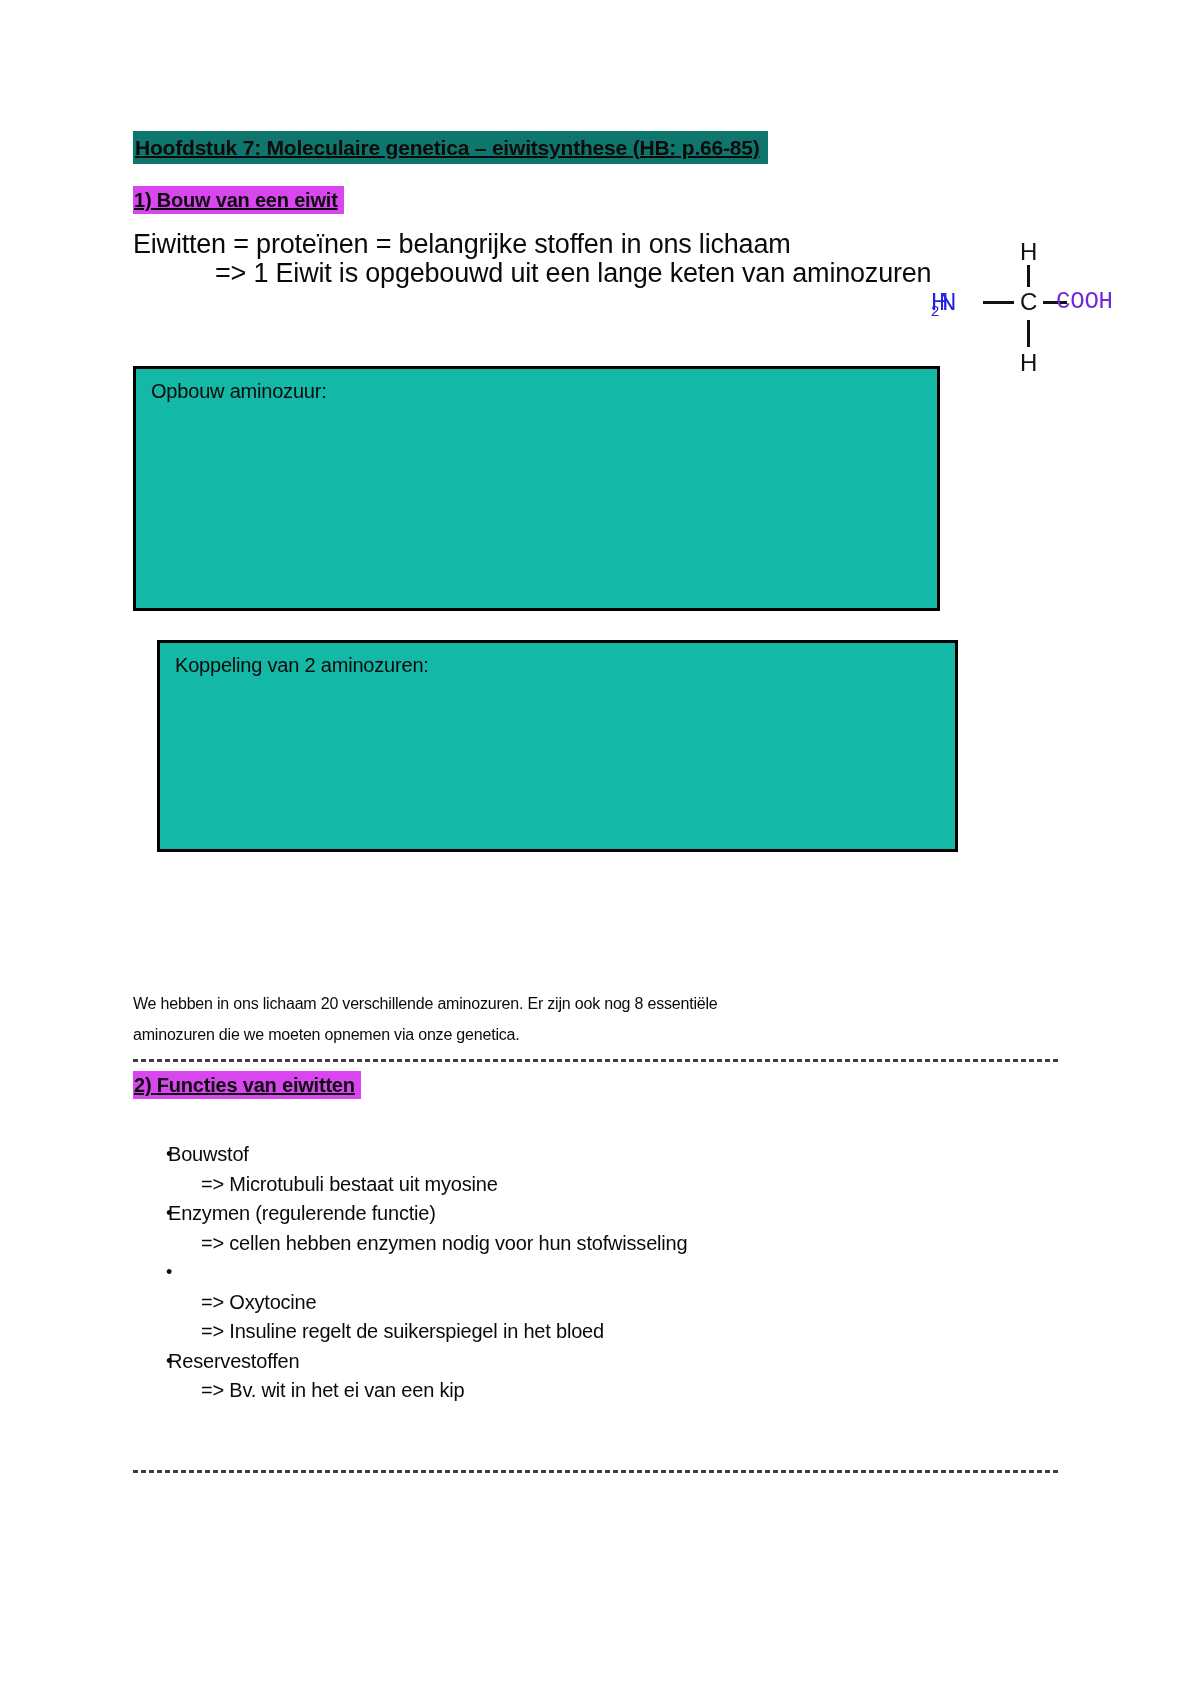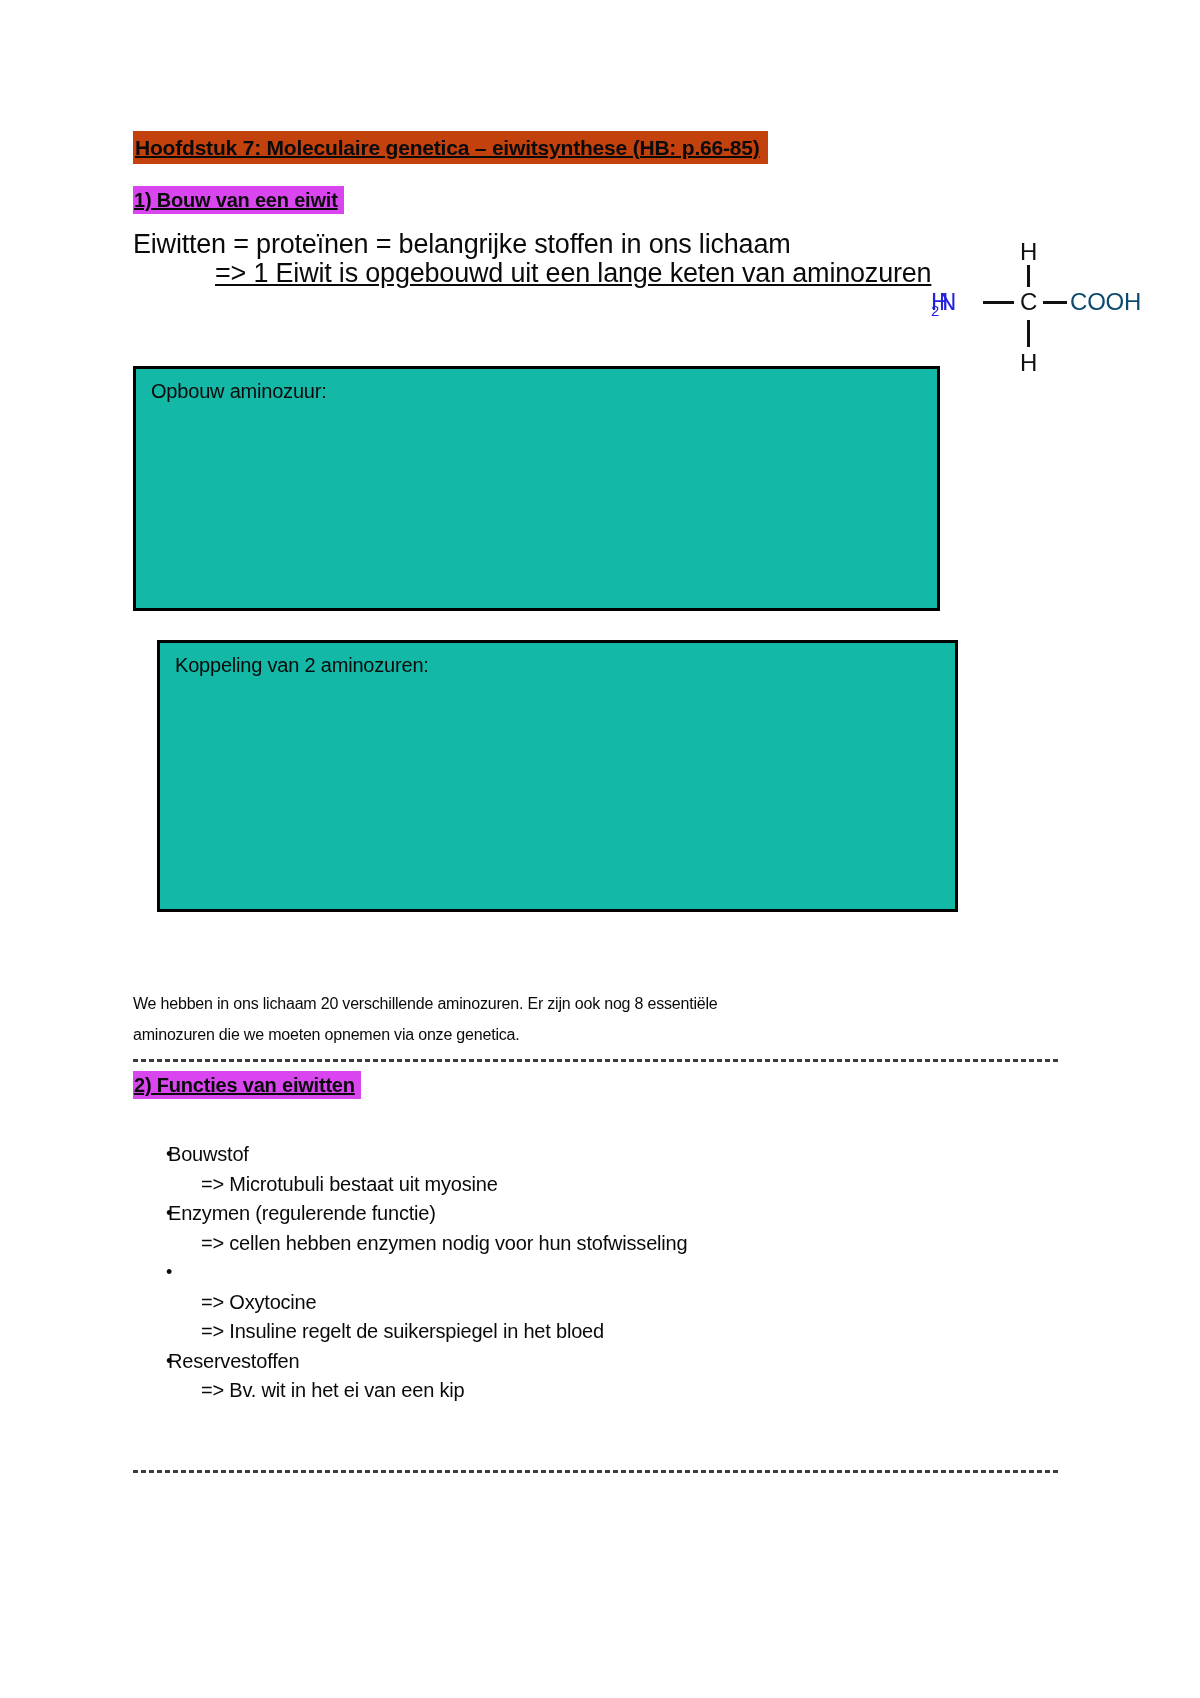--- a/index.html
+++ b/index.html
@@ -10,62 +10,62 @@
     font-family:"Liberation Sans", sans-serif;
     color:#0a0a0a;
     letter-spacing:-0.2px;
   }
   .abs { position:absolute; }
 
   
   .title-wrap { left:133px; top:131px; }
   .title-hl {
     display:inline-block;
-    background:#c2410c;
+    background:#0f766e;
     font-size:21px; font-weight:bold;
     padding:5px 8px 4px 2px;
     text-decoration:underline;
     text-decoration-thickness:2px;
   }
 
   
   .cyan-hl {
     display:inline-block;
     background:#d946ef;
     font-size:20px; font-weight:bold;
     padding:3px 6px 2px 1px;
     text-decoration:underline;
     text-decoration-thickness:2px;
   }
   .h1-wrap { left:133px; top:186px; }
   .h2-wrap { left:133px; top:1071px; }
 
   
   .intro { left:133px; top:230px; font-size:27px; line-height:29px; }
-  .intro .indent { padding-left:82px;text-decoration:underline; }
+  .intro .indent { padding-left:82px; }
 
   
   .molecule { left:915px; top:225px; width:290px; height:160px; font-size:24px; }
   .molecule span { position:absolute; white-space:nowrap; }
   .mol-amine { left:16px; top:63px; color:#2222dd; }
   .mol-amine sub { font-size:0.62em; }
   .mol-carbon { left:105px; top:63px; color:#111; }
-  .mol-carboxyl { left:155px; top:63px; color:#0c4a6e; }
+  .mol-carboxyl { left:141px; top:63px; color:#6d28d9;font-family:Liberation Mono, monospace; }
   .mol-h-top { left:105px; top:13px; color:#111; }
   .mol-h-bottom { left:105px; top:124px; color:#111; }
   .bond { position:absolute; background:#111; }
   .bond-h1 { left:68px; top:76px; width:31px; height:3px; }
   .bond-h2 { left:128px; top:76px; width:24px; height:3px; }
   .bond-v1 { left:112px; top:40px; width:3px; height:22px; }
   .bond-v2 { left:112px; top:95px; width:3px; height:27px; }
 
   
   .draw-box { border:3px solid #000; background:#14b8a6; }
   .box1 { left:133px; top:366px; width:807px; height:245px; }
-  .box2 { left:157px; top:640px; width:801px; height:272px; }
+  .box2 { left:157px; top:640px; width:801px; height:212px; }
   .box-label { font-size:20px; padding:11px 0 0 15px; letter-spacing:-0.2px; }
 
   
   .closing { left:133px; top:988px; font-size:16px; line-height:31px; }
 
   
   .divider {
     left:133px; width:925px; height:3px;
     background:repeating-linear-gradient(90deg, #3d3d3d 0 5px, transparent 5px 8px);
   }

